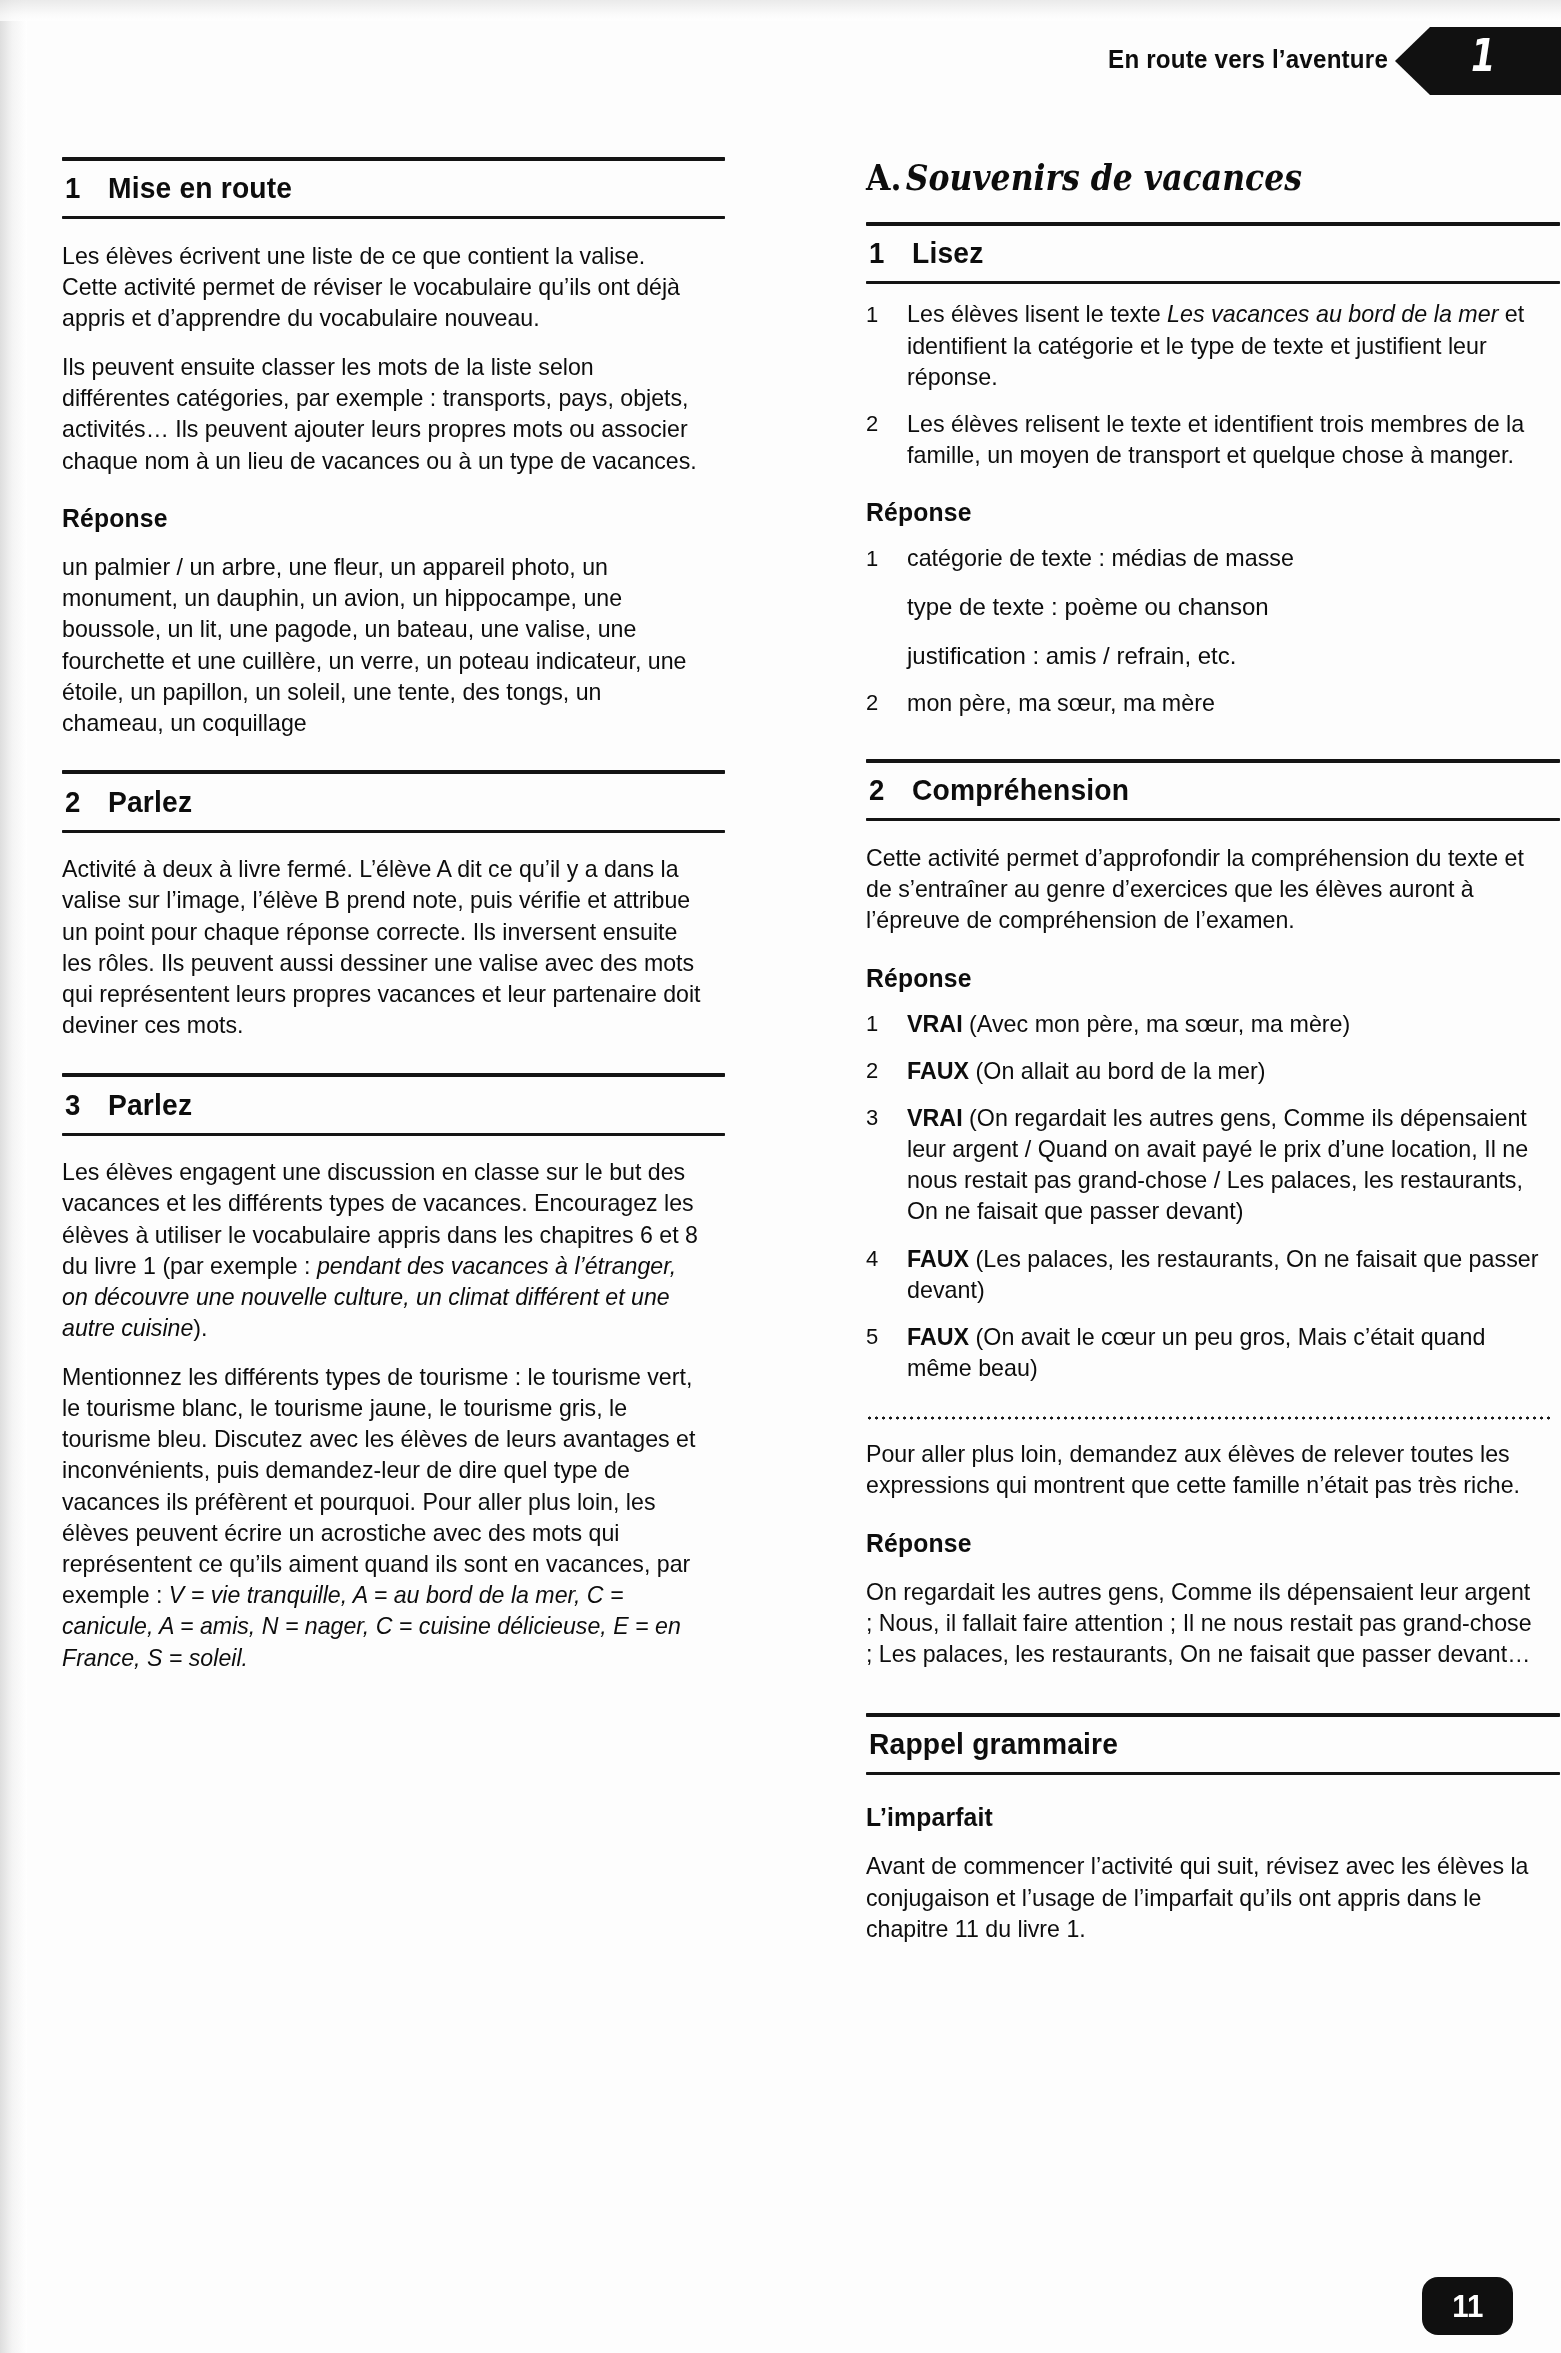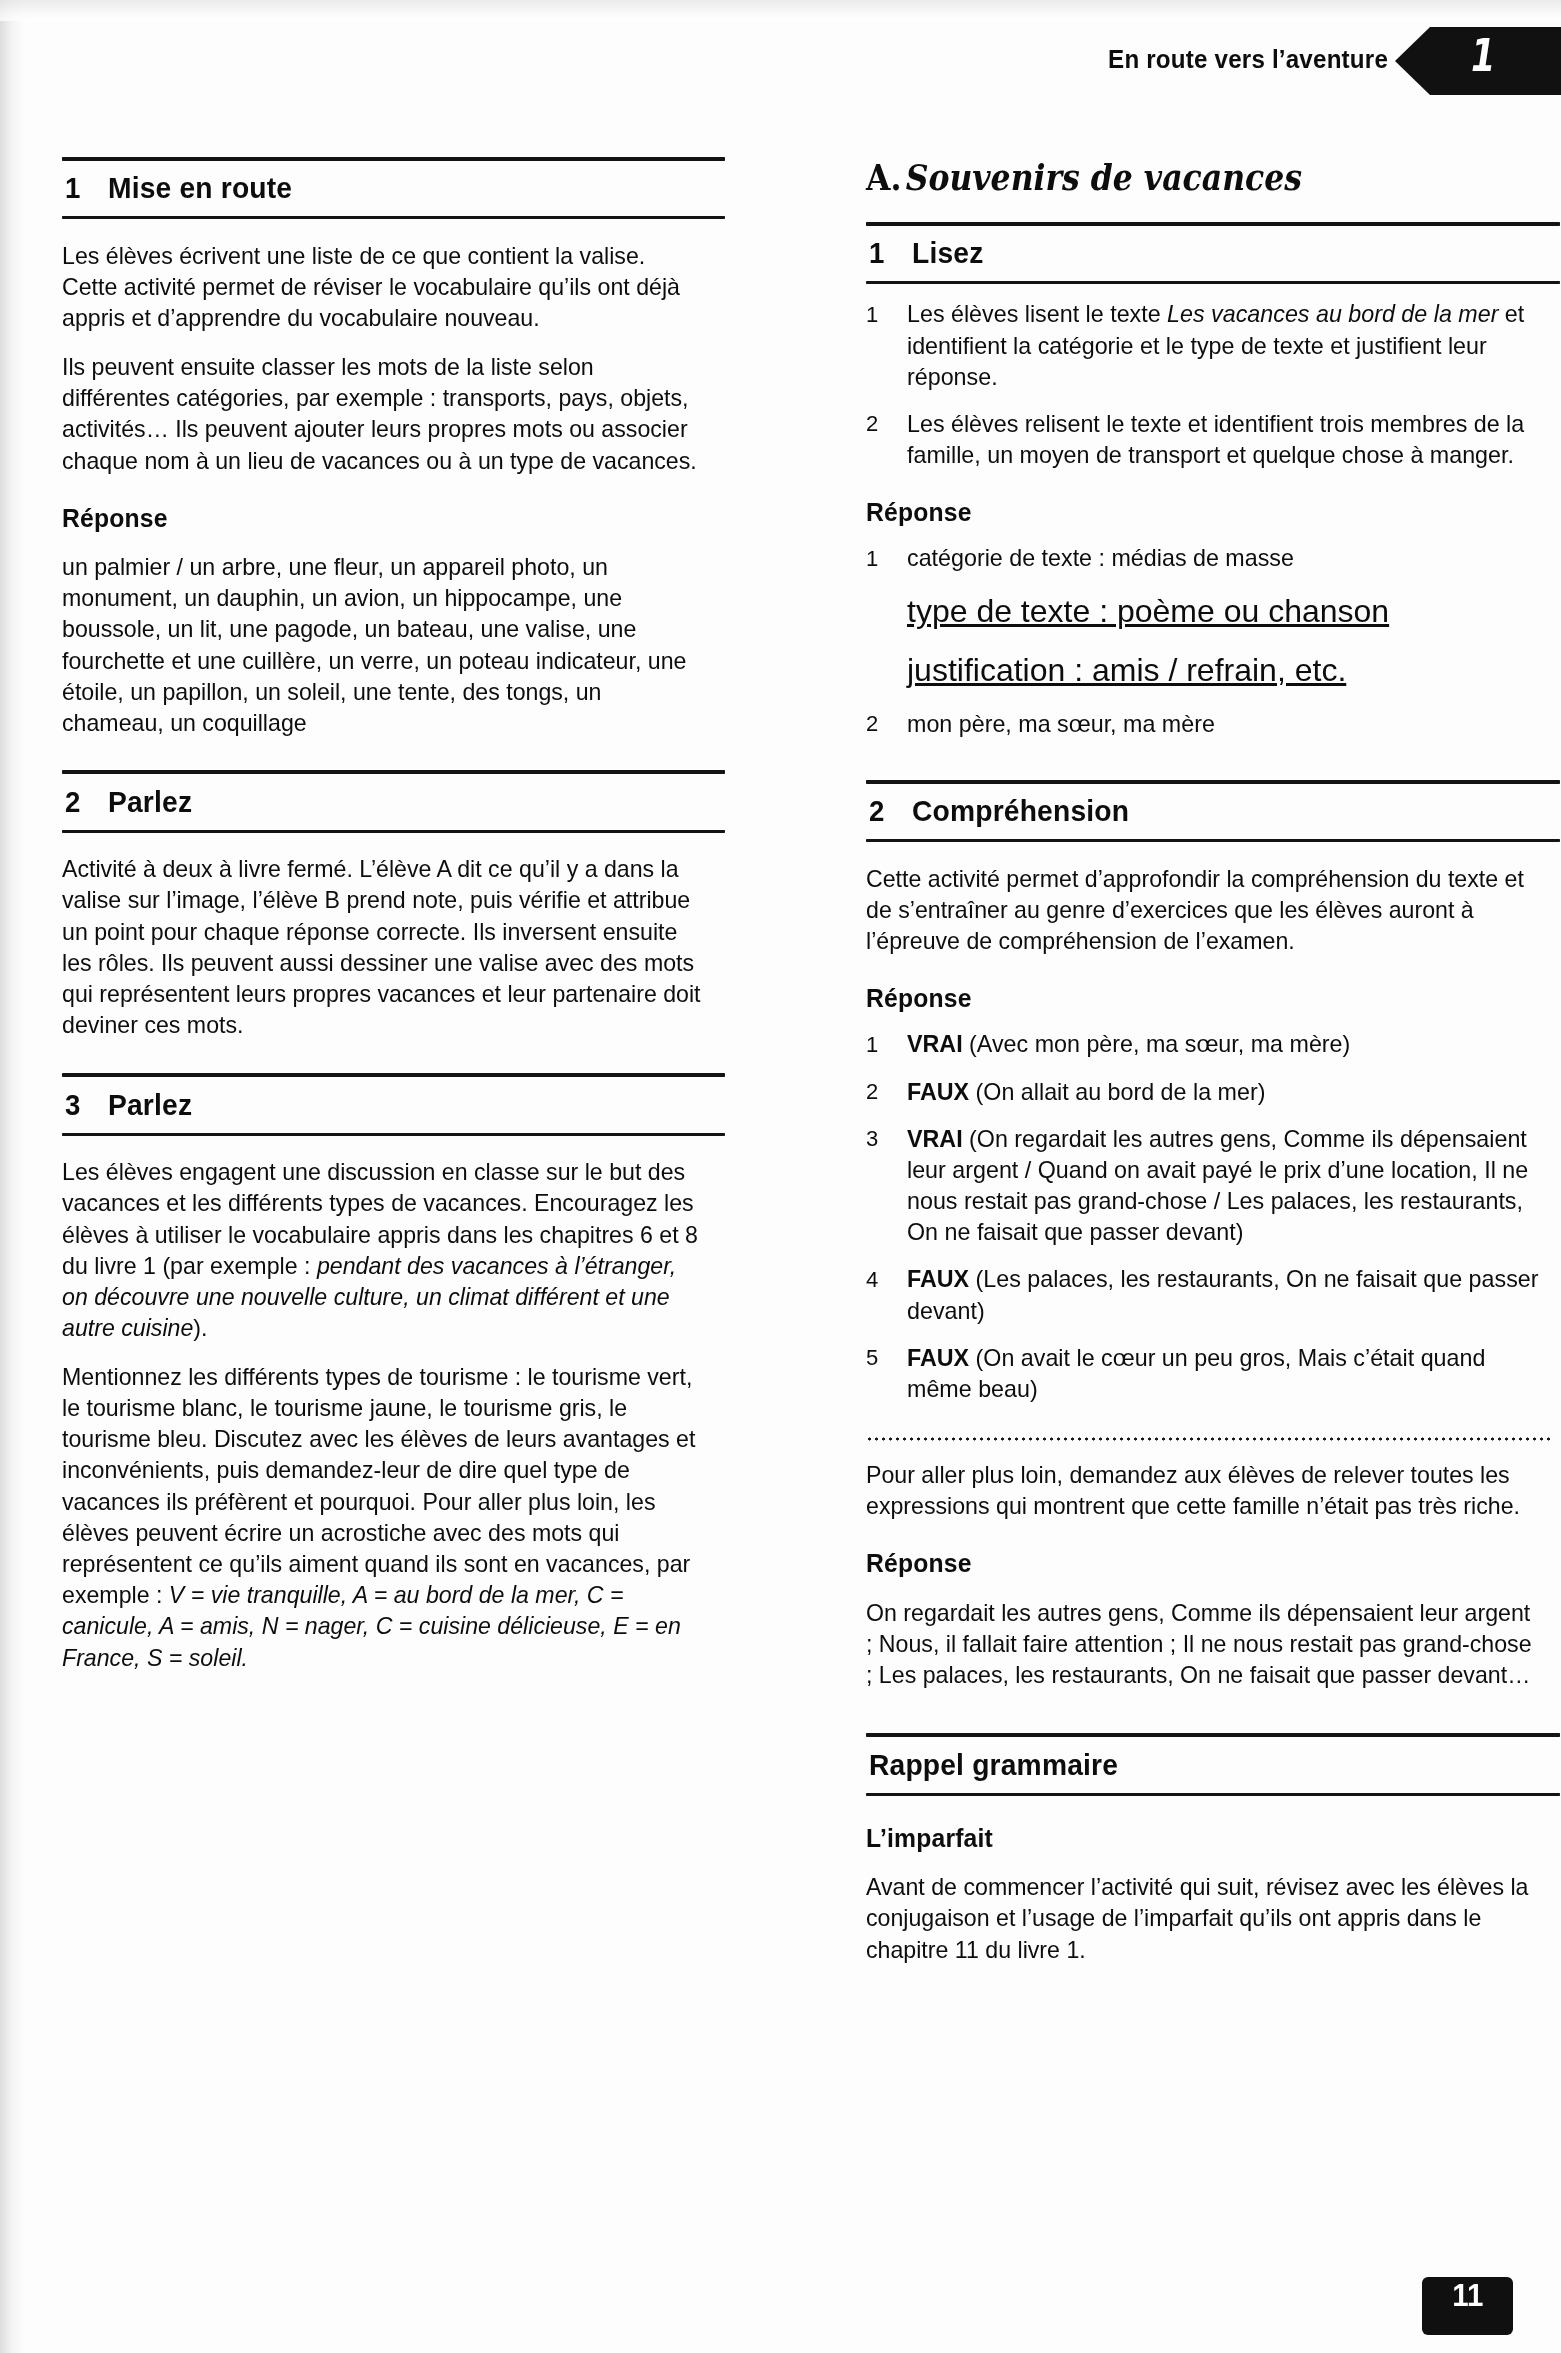--- a/index.html
+++ b/index.html
@@ -175,23 +175,22 @@
     padding-top: 2.4px;
   }
   .numitem .t {
     flex: 1 1 auto;
     transform: scaleX(.97);
     transform-origin: left top;
   }
   .sub-line {
     display: flex;
     margin-top: 17.4px;
-    font-size: 32px;
+    font-size: 24px;
     line-height: 1.30;
-    text-decoration: underline;
   }
   .sub-line .n { flex: 0 0 41px; width: 41px; }
   .sub-line .t { flex: 1 1 auto; }
 
   
   .dotted {
     margin: 32px 0 0 0;
     height: 5.5px;
     background-image: radial-gradient(circle, #1a1a1a 1.3px, rgba(0,0,0,0) 1.5px);
     background-size: 7px 5.5px;
@@ -214,22 +213,23 @@
   .part-title .name   { font-style: italic; padding-left: 4.7px; }
 
   
   .folio {
     position: absolute;
     right: 49px;
     bottom: 19px;
     width: 91px;
     height: 58px;
     background: #101010;
-    border-radius: 6px;
+    border-radius: 16px;
     display: flex;
+    align-items: center;
     justify-content: center;
   }
   .folio span {
     color: #ffffff;
     font-size: 32px;
     font-weight: bold;
     transform: scaleX(.92);
   }
 </style>
 </head>

